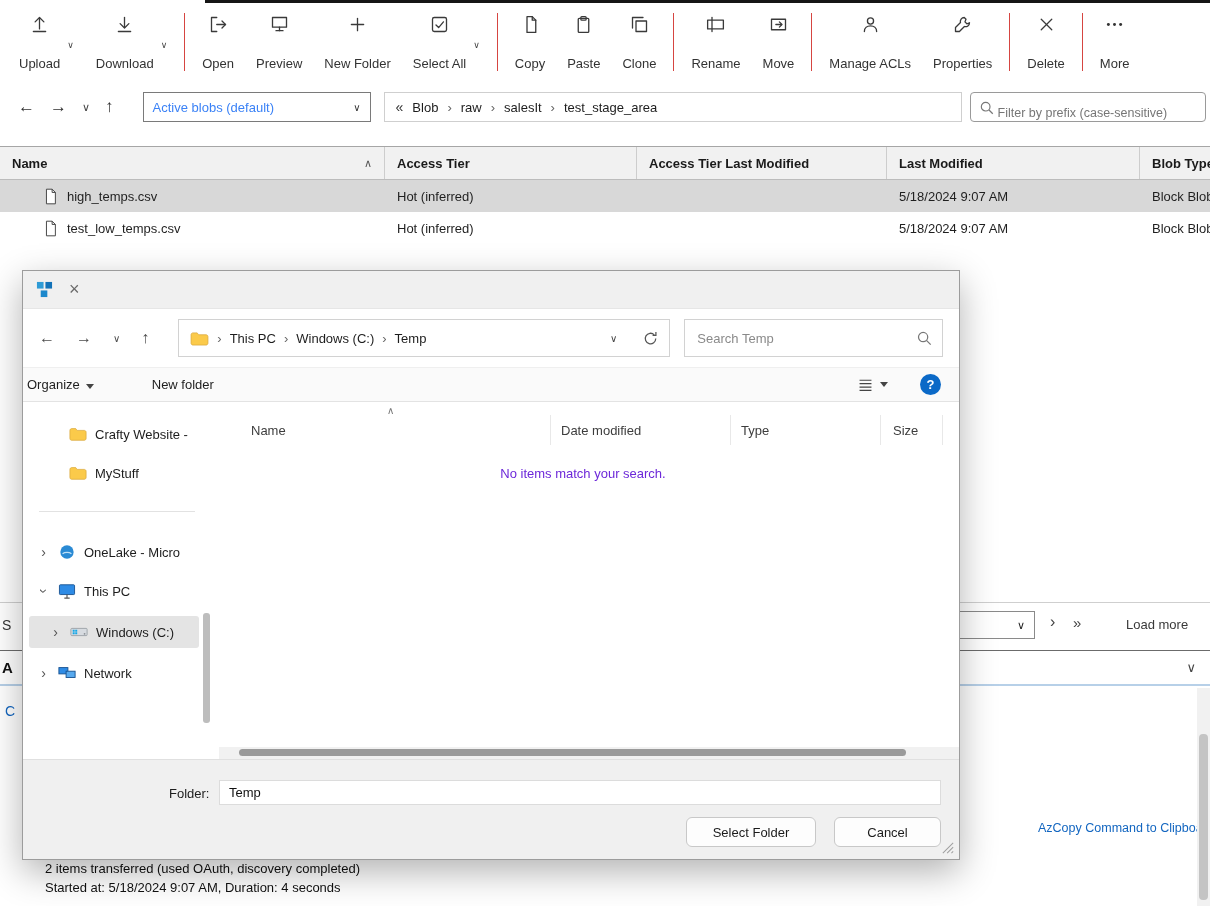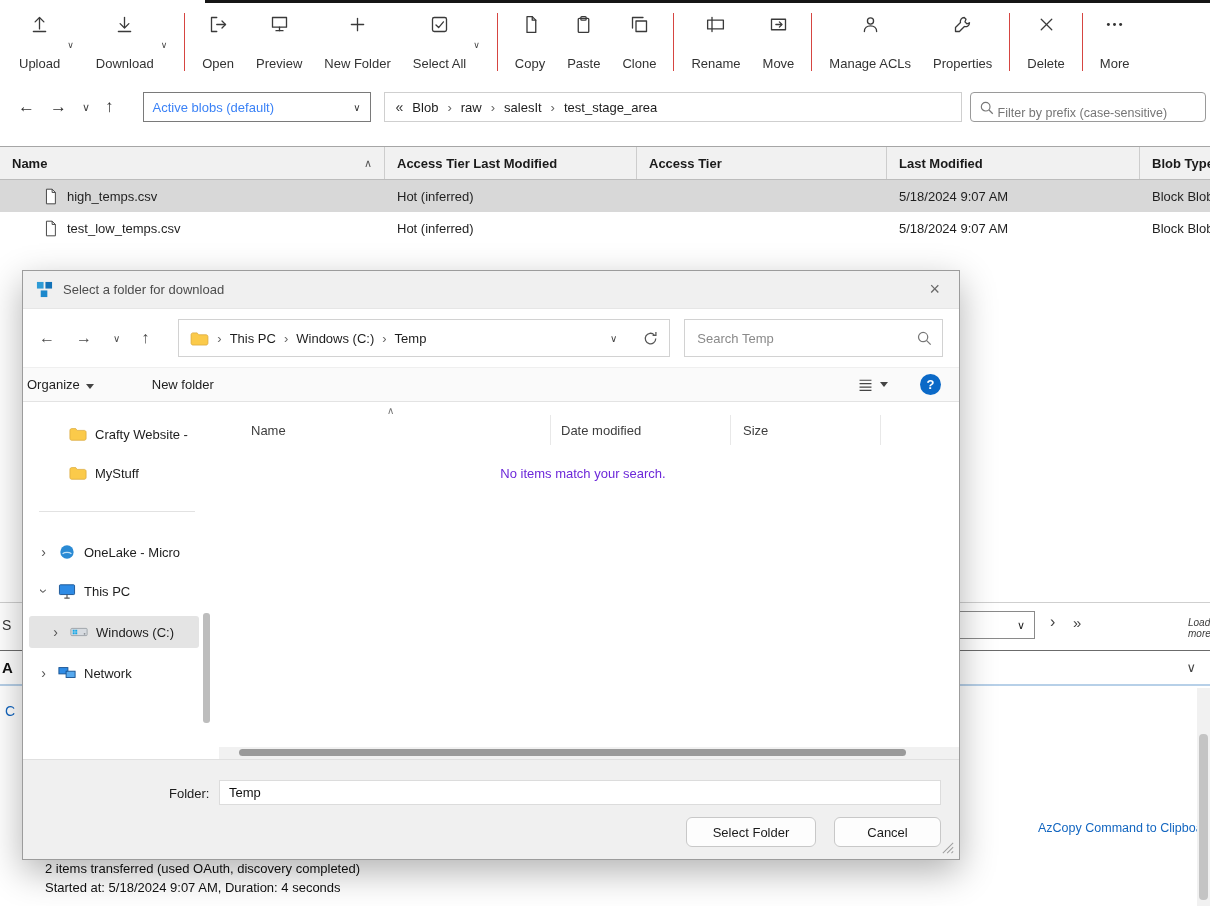--- a/index.html
+++ b/index.html
@@ -45,21 +45,21 @@
   .bt-row.selected { background:#d8d8d8; }
   .bt-cell { padding-left:12px; white-space:nowrap; overflow:hidden; }
   .bt-name { display:flex; align-items:center; gap:10px; padding-left:44px; }
   .bt-name svg { width:13px; height:17px; flex:none; }
 
   
   .bg-line { position:absolute; left:0; top:602px; width:1210px; height:1px; background:#cfcfcf; }
   .bg-combo { position:absolute; left:898px; top:611px; width:137px; height:28px; border:1px solid #8a8a8a; background:#fff; display:flex; align-items:center; justify-content:flex-end; padding-right:9px; font-size:11px; color:#222; }
   .bg-chev1 { position:absolute; left:1050px; top:613px; font-size:16px; color:#444; }
   .bg-chev2 { position:absolute; left:1073px; top:614px; font-size:15px; color:#444; }
-  .bg-loadmore { position:absolute; left:1188px; top:617px; font-size:10px; color:#3a3a3a;font-style:italic; }
+  .bg-loadmore { position:absolute; left:1126px; top:617px; font-size:13px; color:#3a3a3a; }
   .activities { position:absolute; left:0; top:650px; width:1210px; height:36px; background:#fff; border-top:1px solid #6b6b6b; border-bottom:2px solid #b7d0e8; }
   .act-frag { position:absolute; left:2px; top:8px; font-size:15px; font-weight:bold; color:#111; }
   .act-chev { position:absolute; right:14px; top:9px; font-size:13px; color:#444; }
   .sum-frag { position:absolute; left:2px; top:617px; font-size:14px; color:#333; }
   .clear-frag { position:absolute; left:5px; top:703px; font-size:14px; color:#1366c0; }
   .azcopy { position:absolute; left:1038px; top:821px; font-size:12.5px; color:#1366c0; white-space:nowrap; cursor:pointer; }
   .status1 { position:absolute; left:45px; top:861px; font-size:13px; color:#111; }
   .status2 { position:absolute; left:45px; top:880px; font-size:13px; color:#111; }
   .page-scroll-track { position:absolute; right:0; top:688px; width:13px; height:218px; background:#f1f1f1; }
   .page-scroll-thumb { position:absolute; right:2px; top:46px; width:9px; height:166px; background:#c4c4c4; border-radius:4px; }
@@ -360,24 +360,24 @@
     </div>
   </div>
 
   <div class="blob-table">
     <div class="bt-head">
       <div class="bt-hcell">
         <span>Name</span>
         <span class="sort">∧</span>
       </div>
       <div class="bt-hcell">
+          <span>Access Tier</span>
+        </div>
+      <div class="bt-hcell">
           <span>Access Tier Last Modified</span>
-        </div>
-      <div class="bt-hcell">
-          <span>Access Tier</span>
         </div>
       <div class="bt-hcell">
           <span>Last Modified</span>
         </div>
       <div class="bt-hcell">
           <span>Blob Type</span>
         </div>
     </div>
 
     <div class="bt-row selected">
@@ -437,21 +437,20 @@
   <div class="dialog">
 
     <div class="dlg-title">
       <span class="dlg-app-icon">
         <svg viewBox="0 0 18 18">
             <rect x="1" y="1" width="7" height="7" fill="#2e9bd6"></rect>
             <rect x="10" y="1" width="7" height="7" fill="#1272b8"></rect>
             <rect x="5" y="10" width="7" height="7" fill="#1c88cc"></rect>
           </svg>
       </span>
-      <span class="dlg-title-text">Select a folder for download</span>
       <span class="dlg-close">×</span>
     </div>
 
     <div class="dlg-nav">
       <span class="nav-ico">←</span>
       <span class="nav-ico">→</span>
       <span class="nav-ico small">∨</span>
       <span class="nav-ico">↑</span>
 
       <div class="dlg-address">
@@ -570,20 +569,23 @@
 
       <div class="dlg-main">
         <span class="dlg-sort">∧</span>
         <div class="dlg-cols">
           <div class="dlg-col c1">
               <span>Name</span>
             </div>
           <div class="dlg-col c2">
               <span>Date modified</span>
             </div>
+          <div class="dlg-col c3">
+              <span>Type</span>
+            </div>
           <div class="dlg-col c4">
               <span>Size</span>
             </div>
           <div></div>
         </div>
         <div class="dlg-empty">No items match your search.</div>
       </div>
     </div>
 
     <div class="dlg-hscroll">

